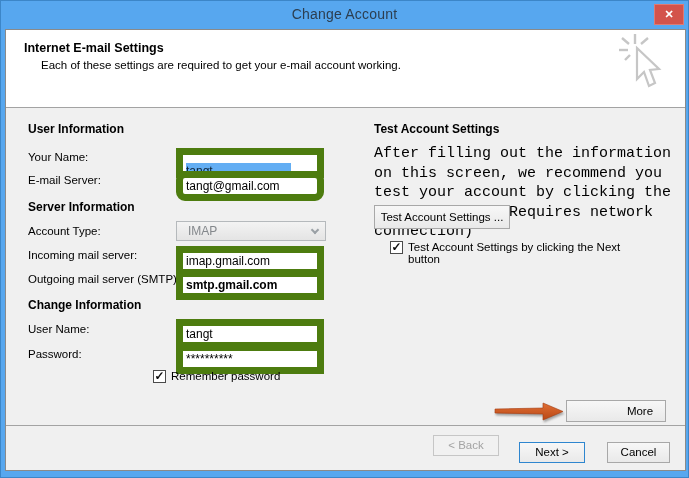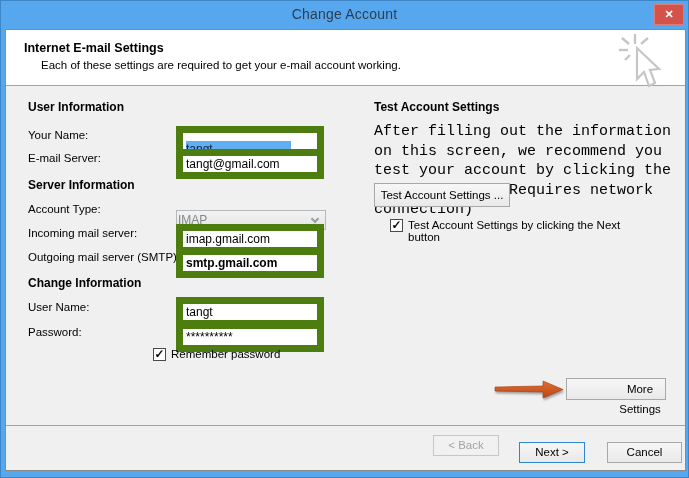--- a/index.html
+++ b/index.html
@@ -21,45 +21,45 @@
     font-size:11px; font-weight:bold; text-align:center; line-height:19px;
     cursor:default;
   }
 
   .dialog {
     position:absolute; left:4px; top:28px; width:681px; height:442px;
     background:#f0f0f0; border:1px solid #8a8a8a;
   }
 
   .headerband {
-    position:absolute; left:0; top:0; width:679px; height:56px;
+    position:absolute; left:0; top:0; width:679px; height:78px;
     background:#ffffff; border-bottom:1px solid #a3a3a3;
   }
   .hdr-title { position:absolute; left:18px; top:11px; font-size:12.5px; font-weight:bold; color:#000; }
   .hdr-sub   { position:absolute; left:35px; top:29px; font-size:11.5px; color:#000; }
   .cursor-icon { position:absolute; right:16px; top:2px; }
 
-  .main { position:absolute; left:0; top:56px; width:622px; height:333px; }
+  .main { position:absolute; left:0; top:78px; width:622px; height:333px; }
 
   .sect { position:absolute; font-size:12px; font-weight:bold; color:#000; }
   .lbl  { position:absolute; font-size:11.5px; color:#000; white-space:nowrap; }
 
   .textbox {
     position:absolute; width:148px; height:19px;
     background:#fff; border:7px solid #4d7c0f;
     font-family:"Liberation Sans", sans-serif;
     font-size:12px; color:#000; padding:8px 3px; line-height:17px;
   }
   .textbox-div { overflow:hidden; white-space:nowrap; }
   .sel-span { background:#63aef3; color:#0c2236; display:inline-block; padding-right:78px; }
 
   .combo {
     position:absolute; width:150px; height:20px;
     background:linear-gradient(#f3f3f3,#e4e4e4); border:1px solid #b5b9bc;
-    font-size:12px; color:#84888c; padding:1px 1px; line-height:17px;margin-top:11px;
+    font-size:12px; color:#84888c; padding:1px 11px; line-height:17px;
   }
   .combo-btn {
     position:absolute; right:0; top:0; width:21px; height:18px;
     display:flex; align-items:center; justify-content:center;
   }
   .chev {
     width:6px; height:6px; margin-top:-3px;
     border-left:2px solid #9aa0a5; border-bottom:2px solid #9aa0a5;
     transform:rotate(-45deg);
   }
@@ -84,21 +84,21 @@
   .arrow-icon { position:absolute; left:488px; top:294px; }
 
   .footer {
     position:absolute; left:0; top:395px; width:679px; height:45px;
     background:#f0f0f0; border-top:1px solid #a3a3a3;
   }
   .btn-back   { left:427px; top:9px; width:66px; height:21px; line-height:19px;
                 color:#a3a3a3; border-color:#c6c6c6; background:#f1f1f1; }
   .btn-next   { left:513px; top:16px; width:66px; height:21px; line-height:19px;
                 border:1px solid #2e86cf; }
-  .btn-cancel { left:601px; top:16px; width:75px; height:21px; line-height:19px; }
+  .btn-cancel { left:601px; top:16px; width:63px; height:21px; line-height:19px; }
 </style>
 </head>
 <body>
 
 <div class="window">
 
   <div class="titlebar">
     <div class="titlebar-title">Change Account</div>
     <div class="close-btn">
       <span>✕</span>
@@ -125,21 +125,21 @@
     <div class="main">
 
       <div class="sect" style="left:22px; top:14px;">User Information</div>
 
       <div class="lbl" style="left:22px; top:43px;">Your Name:</div>
       <div class="textbox textbox-div" style="left:170px; top:40px;">
         <span class="sel-span">tangt</span>
       </div>
 
       <div class="lbl" style="left:22px; top:66px;">E-mail Server:</div>
-      <input class="textbox" style="left: 170px; top: 63px;" value="tangt@gmail.com">
+      <input class="textbox" style="left: 170px; top: 63px; border-radius: 9px;" value="tangt@gmail.com">
 
       <div class="sect" style="left:22px; top:92px;">Server Information</div>
 
       <div class="lbl" style="left:22px; top:117px;">Account Type:</div>
       <div class="combo" style="left:170px; top:113px;">
         <span>IMAP</span>
         <span class="combo-btn">
             <span class="chev"></span>
           </span>
       </div>

